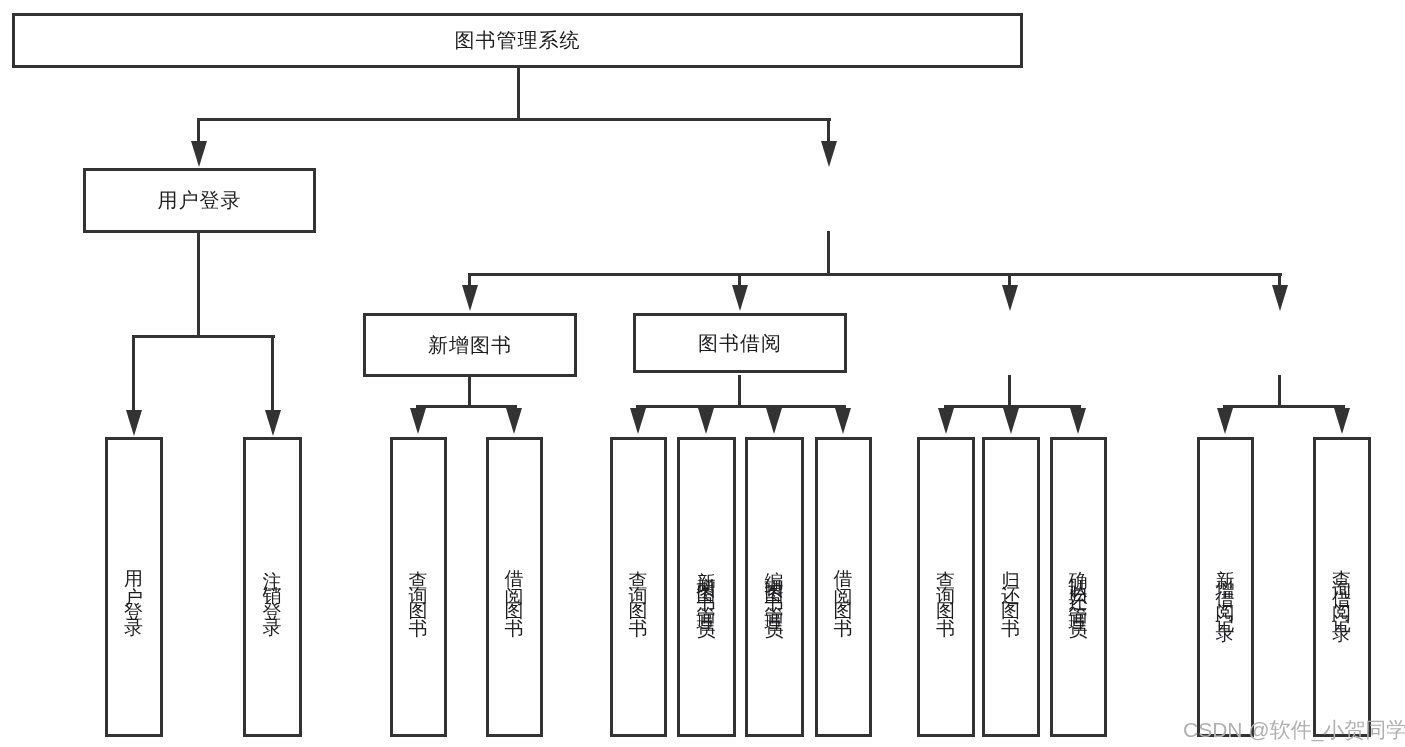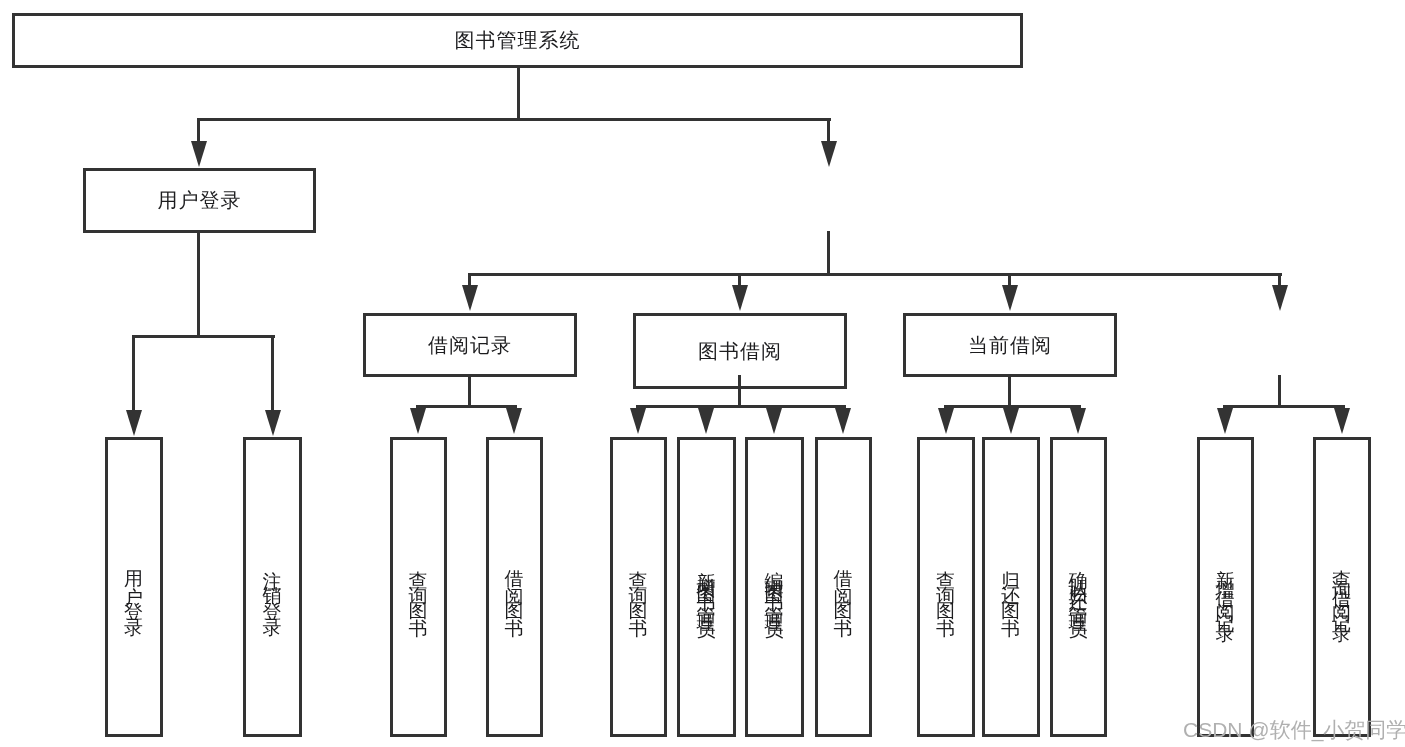--- a/index.html
+++ b/index.html
@@ -73,27 +73,24 @@
 
   <div class="box" style="left:12px;top:13px;width:1011px;height:55px">
     <span class="htext">图书管理系统</span>
   </div>
 
   <div class="box" style="left:83px;top:168px;width:233px;height:65px">
     <span class="htext">用户登录</span>
   </div>
 
   <div class="box" style="left:363px;top:313px;width:214px;height:64px">
-    <span class="htext">借阅记录</span>
+    <span class="htext">新增图书</span>
   </div>
-  <div class="box" style="left:633px;top:313px;width:214px;height:76px">
+  <div class="box" style="left:633px;top:313px;width:214px;height:60px">
     <span class="htext">图书借阅</span>
-  </div>
-  <div class="box" style="left:903px;top:313px;width:214px;height:64px">
-    <span class="htext">当前借阅</span>
   </div>
 
   <div class="box" style="left:105px;top:437px;width:58px;height:300px">
     <span class="vtext sp4">用户登录</span>
   </div>
   <div class="box" style="left:243px;top:437px;width:59px;height:300px">
     <span class="vtext sp4">注销登录</span>
   </div>
 
   <div class="box" style="left:390px;top:437px;width:57px;height:300px">

